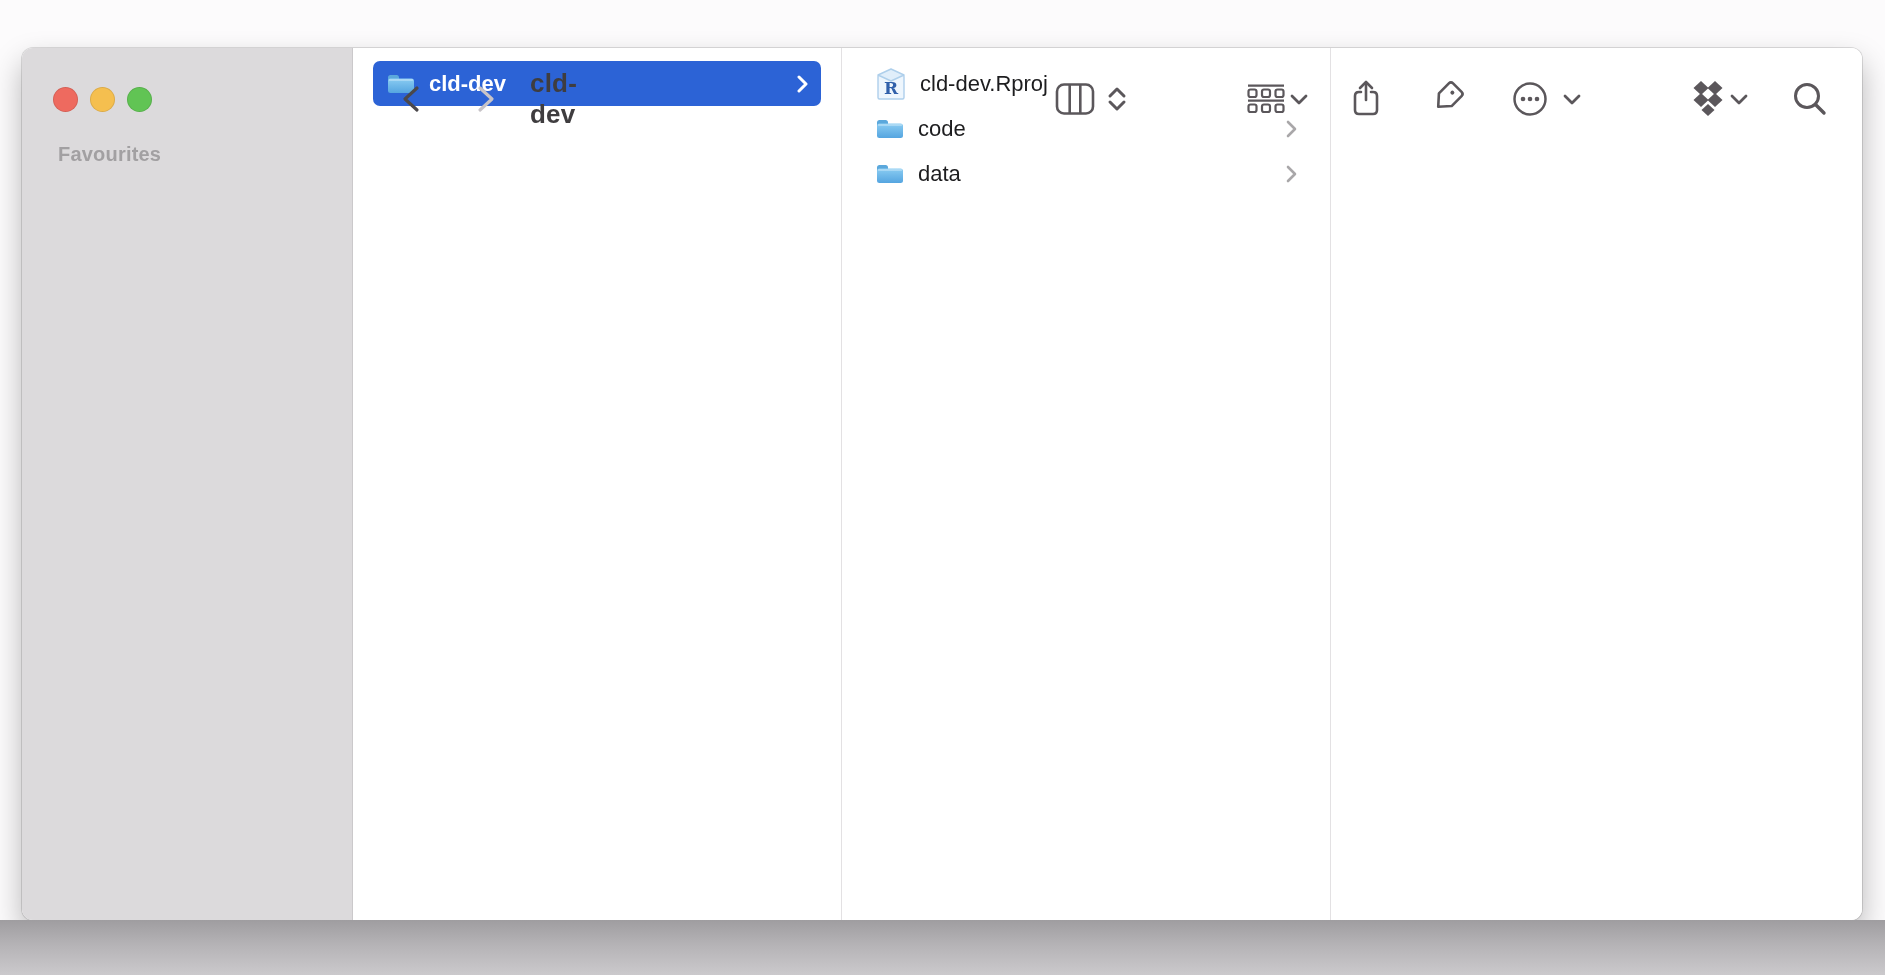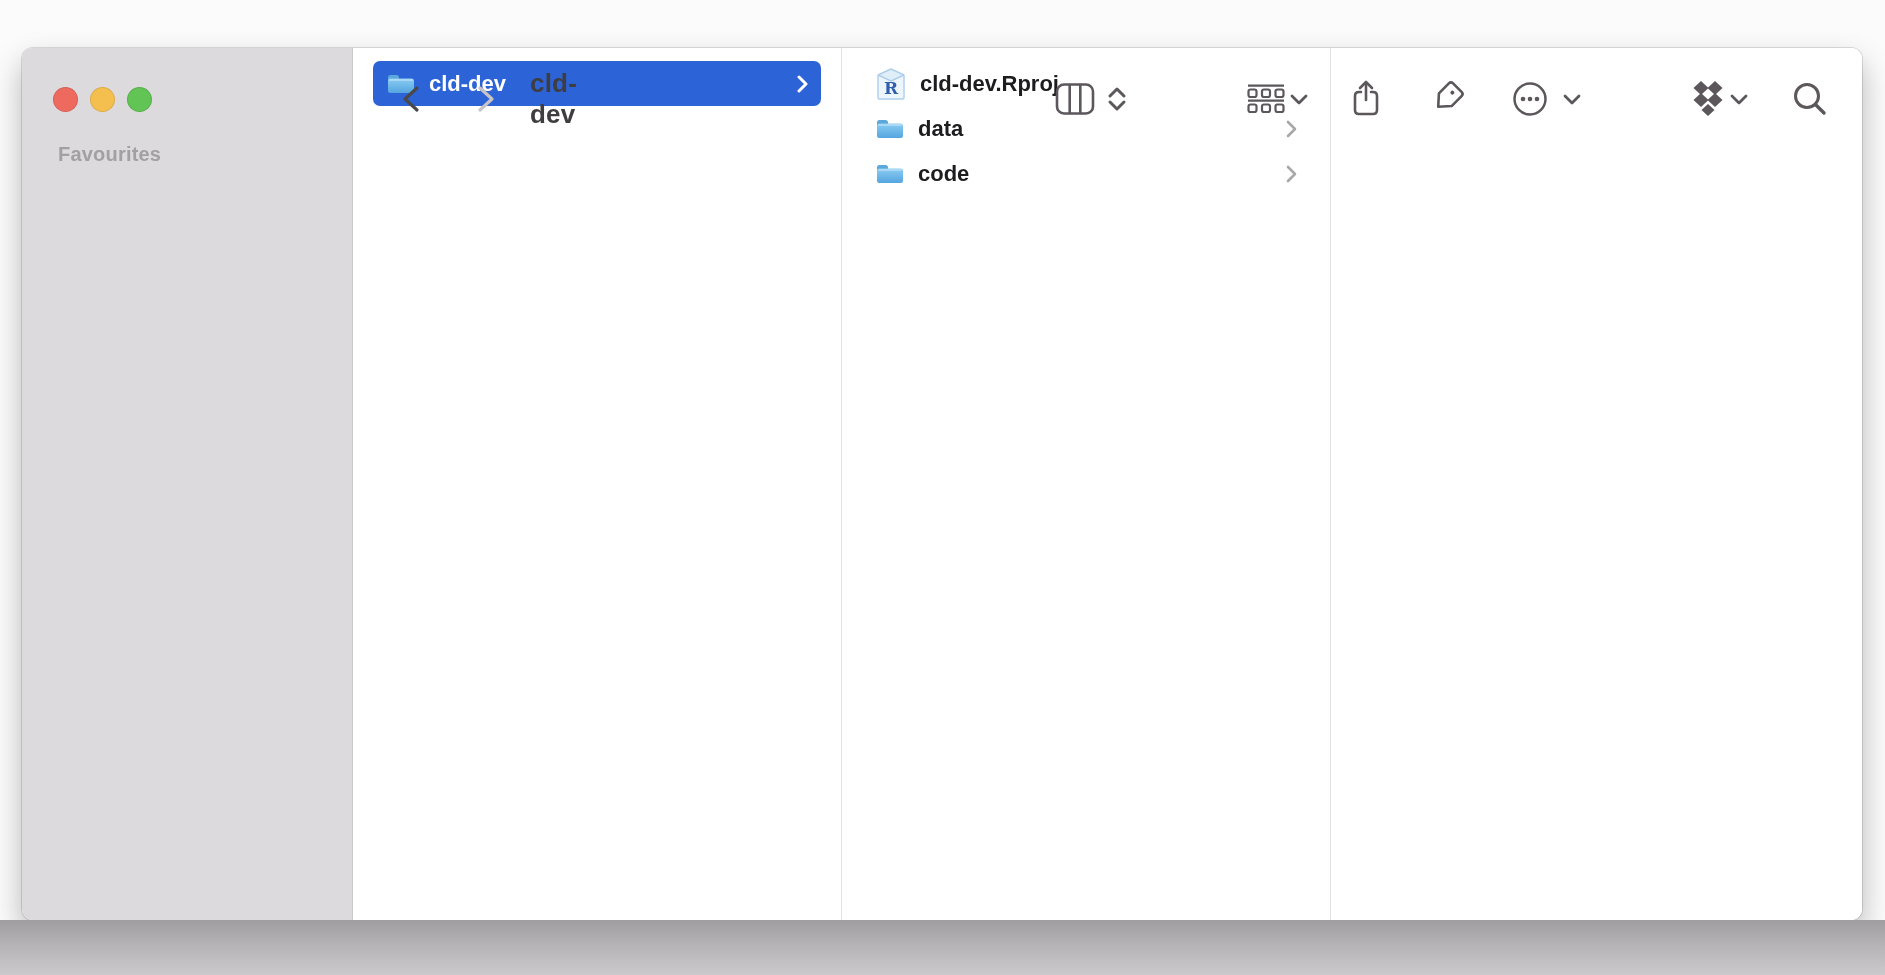--- a/index.html
+++ b/index.html
@@ -46,21 +46,21 @@
     position:absolute; left:177px; top:51px; transform:translateY(-50%);
     font-size:26px; font-weight:700; color:#3f3d3f; letter-spacing:.2px;
   }
   .columns { flex:1; display:flex; background:#ffffff; min-height:0; }
   .col { width:489px; flex:none; border-right:1px solid #e3e1e3; padding-top:13px; }
   .col.last { flex:1; border-right:none; }
   .row {
     height:45px; margin:0 20px; padding:0 13px; border-radius:7px;
     display:flex; align-items:center; gap:13px;
   }
-  .row .label { font-size:22px; font-weight:700; color:#1d1d1f; white-space:nowrap; }
+  .row .label { font-size:22px; font-weight:400; color:#1d1d1f; white-space:nowrap; }
   .row.selected { background:#2c63d6; }
   .row.selected .label { color:#ffffff; font-weight:700; }
   .row .chev { margin-left:auto; display:flex; align-items:center; }
   .icn { flex:none; display:block; }
   .hidden-defs { position:absolute; width:0; height:0; }
 </style>
 </head>
 <body>
 
 <svg class="hidden-defs" aria-hidden="true">
@@ -220,42 +220,42 @@
           </svg>
           <span class="label">cld-dev.Rproj</span>
         </div>
 
         <div class="row">
           <svg class="icn" width="30" height="24" viewBox="0 0 30 24">
             <rect x="2" y="3" width="11" height="8" rx="2.5" fill="#5ba8dc"></rect>
             <rect x="2" y="6.5" width="26" height="14.5" rx="2.5" fill="url(#fgrad)"></rect>
             <rect x="2.8" y="7" width="24.4" height="2" rx="1" fill="rgba(255,255,255,0.3)"></rect>
           </svg>
+          <span class="label">code</span>
+          <span class="chev">
+            <svg width="11" height="18" viewBox="0 0 11 18">
+              <polyline points="2,2 9,9 2,16" fill="none" stroke="#a9a7a9" stroke-width="2.6" stroke-linecap="round" stroke-linejoin="round"></polyline>
+            </svg>
+          </span>
+        </div>
+
+        <div class="row">
+          <svg class="icn" width="30" height="24" viewBox="0 0 30 24">
+            <rect x="2" y="3" width="11" height="8" rx="2.5" fill="#5ba8dc"></rect>
+            <rect x="2" y="6.5" width="26" height="14.5" rx="2.5" fill="url(#fgrad)"></rect>
+            <rect x="2.8" y="7" width="24.4" height="2" rx="1" fill="rgba(255,255,255,0.3)"></rect>
+          </svg>
           <span class="label">data</span>
           <span class="chev">
             <svg width="11" height="18" viewBox="0 0 11 18">
               <polyline points="2,2 9,9 2,16" fill="none" stroke="#a9a7a9" stroke-width="2.6" stroke-linecap="round" stroke-linejoin="round"></polyline>
             </svg>
           </span>
         </div>
 
-        <div class="row">
-          <svg class="icn" width="30" height="24" viewBox="0 0 30 24">
-            <rect x="2" y="3" width="11" height="8" rx="2.5" fill="#5ba8dc"></rect>
-            <rect x="2" y="6.5" width="26" height="14.5" rx="2.5" fill="url(#fgrad)"></rect>
-            <rect x="2.8" y="7" width="24.4" height="2" rx="1" fill="rgba(255,255,255,0.3)"></rect>
-          </svg>
-          <span class="label">code</span>
-          <span class="chev">
-            <svg width="11" height="18" viewBox="0 0 11 18">
-              <polyline points="2,2 9,9 2,16" fill="none" stroke="#a9a7a9" stroke-width="2.6" stroke-linecap="round" stroke-linejoin="round"></polyline>
-            </svg>
-          </span>
-        </div>
-
 
       </div>
 
       <div class="col last"></div>
 
     </div>
   </div>
 </div>
 
 <div class="shadow-band"></div>

